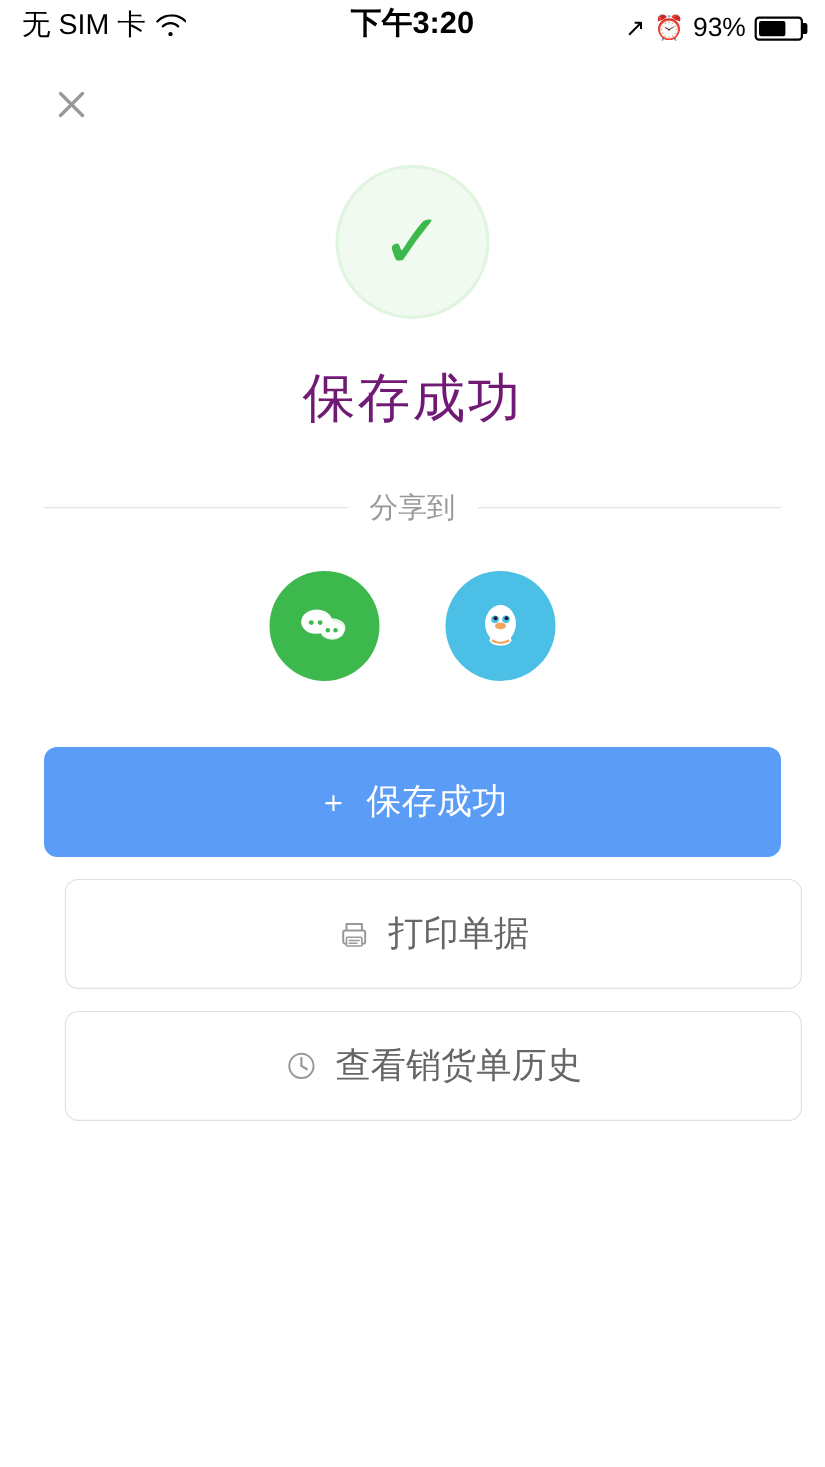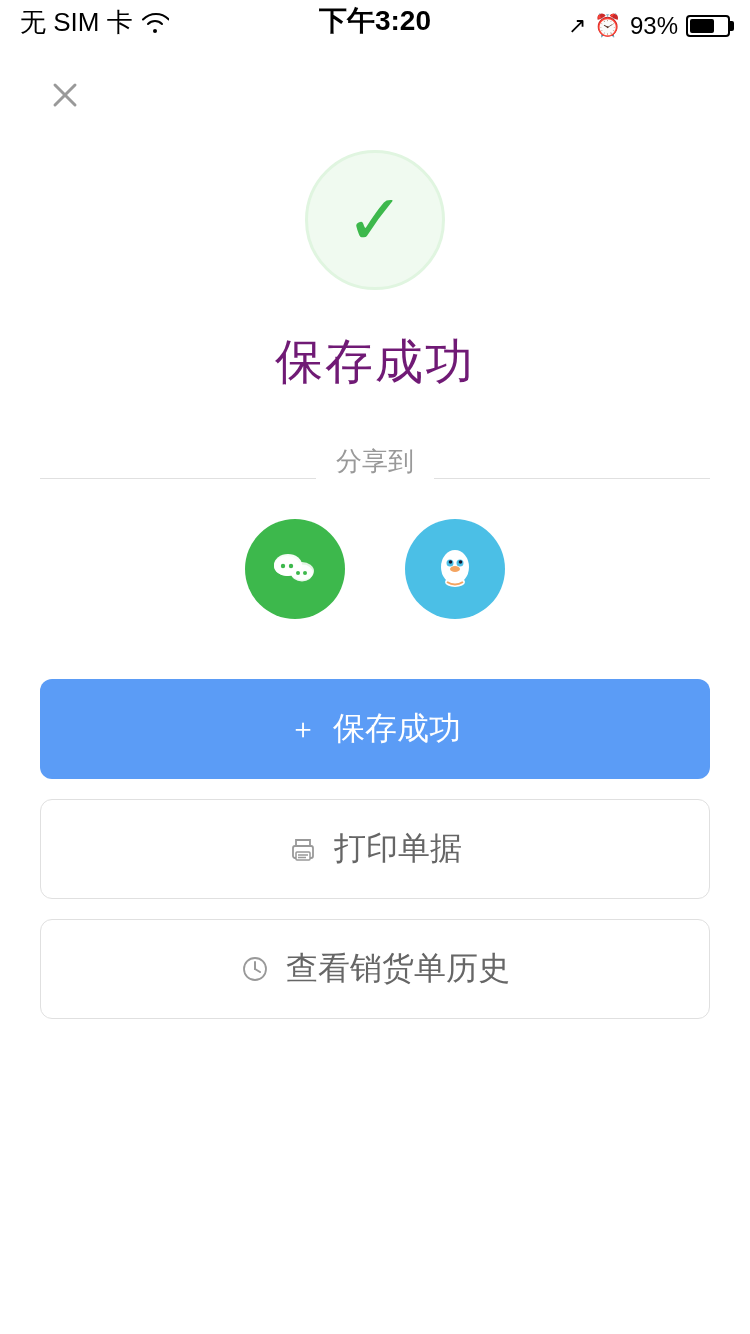--- a/index.html
+++ b/index.html
@@ -140,21 +140,21 @@
       font-weight: 500;
       color: #701a75;
       margin-bottom: 50px;
       letter-spacing: 2px;
     }
 
     
     .share-divider {
       width: 100%;
       display: flex;
-      align-items: flex-end;
+      align-items: center;
       gap: 20px;
       margin-bottom: 40px;
     }
 
     .divider-line {
       flex: 1;
       height: 1px;
       background: #e0e0e0;
     }
 
@@ -222,20 +222,21 @@
       background: #ffffff;
       border: 1px solid #e0e0e0;
       cursor: pointer;
       display: flex;
       align-items: center;
       justify-content: center;
       gap: 16px;
       font-size: 32px;
       color: #666666;
       font-family: -apple-system, 'PingFang SC', 'Helvetica Neue', sans-serif;
+      margin-left: 19px;
     }
 
     .btn-icon {
       font-size: 28px;
       display: flex;
       align-items: center;
     }
   </style>
 </head>
 <body>

